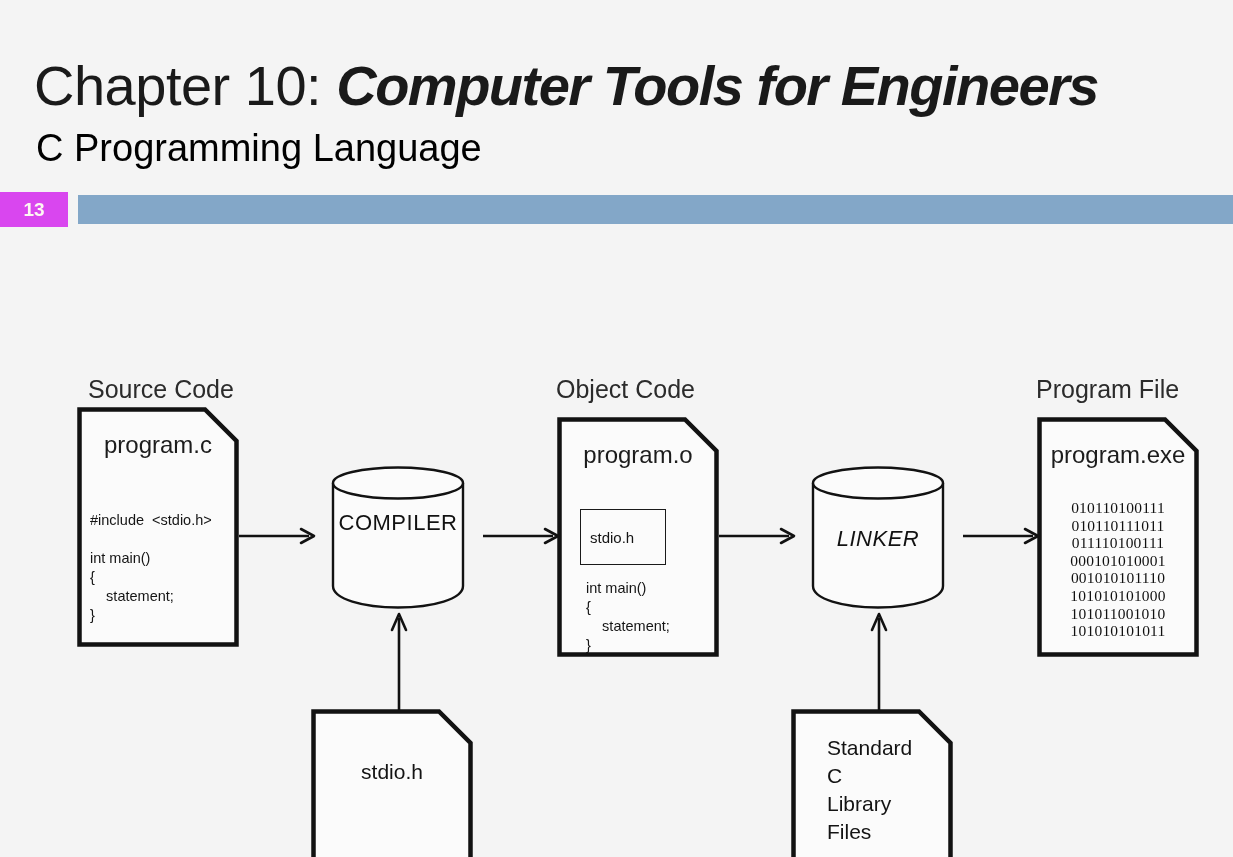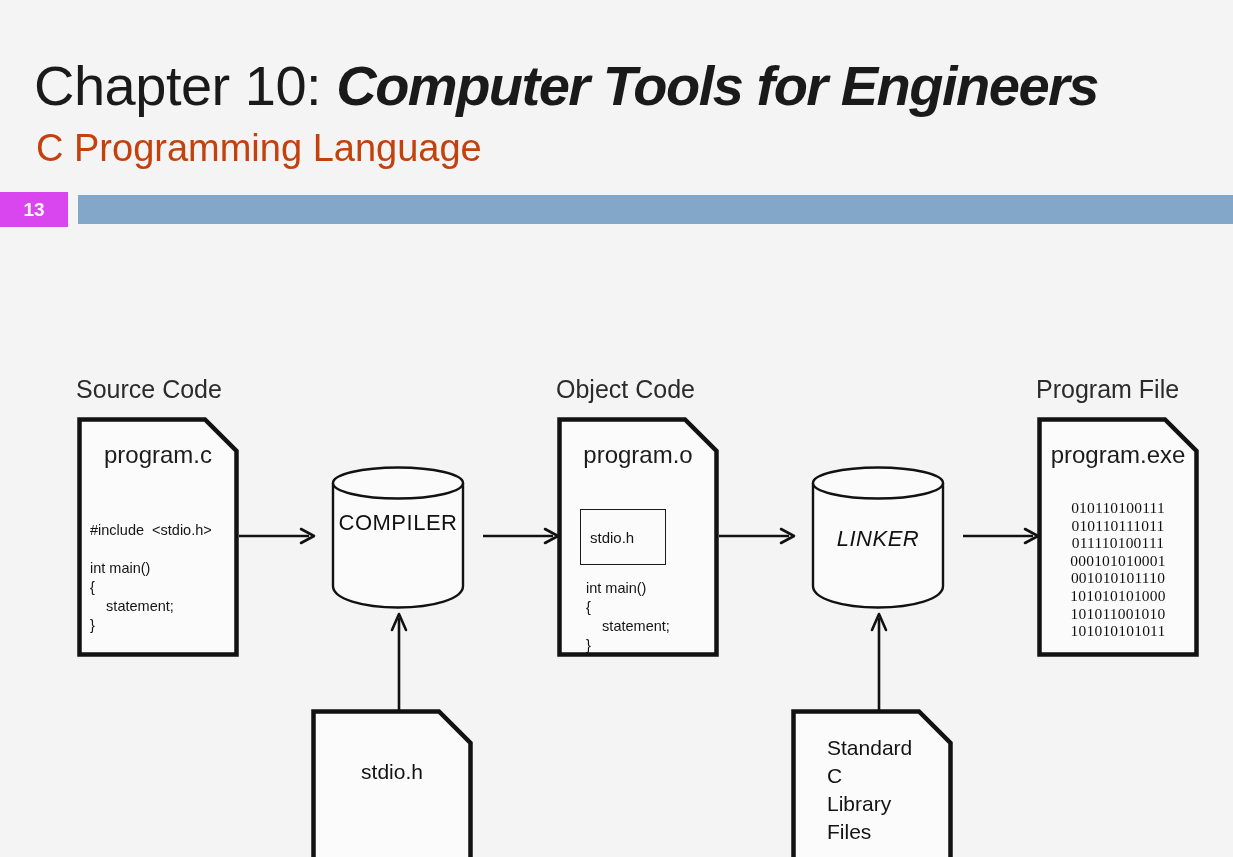--- a/index.html
+++ b/index.html
@@ -37,21 +37,21 @@
     font-style: italic;
     font-weight: bold;
     letter-spacing: -1.5px;
   }
   .title-sub {
     position: absolute;
     left: 36px;
     top: 80px;
     font-size: 38px;
     line-height: 48px;
-    color: #c2410c;
+    color: #000000;
     white-space: nowrap;
     letter-spacing: 0px;
   }
   .banner-number {
     position: absolute;
     left: 0px;
     top: 148px;
     width: 68px;
     height: 35px;
     background: #d946ef;
@@ -143,25 +143,25 @@
 
 <div id="slide">
 
   <div class="title-main">
     <span>Chapter 10: </span><span class="em">Computer Tools for Engineers</span>
   </div>
   <div class="title-sub">C Programming Language</div>
   <div class="banner-number">13</div>
   <div class="banner-bar"></div>
 
-  <div class="stage-label" style="left:76px; top:331px;text-align:right;">Source Code</div>
+  <div class="stage-label" style="left:88px; top:331px;text-align:right;">Source Code</div>
   <div class="stage-label" style="left:556px; top:331px;">Object Code</div>
   <div class="stage-label" style="left:1036px; top:331px;">Program File</div>
 
-  <div class="doc" style="left:77px; top:373px; width:162px; height:172px;">
+  <div class="doc" style="left:77px; top:363px; width:162px; height:172px;">
     <svg width="162" height="240" viewBox="0 0 162 240">
       <path d="M2.5,2.5 L128,2.5 L159.5,34 L159.5,237.5 L2.5,237.5 Z" fill="#fbfbfb" stroke="#121212" stroke-width="4.5" stroke-linejoin="miter"></path>
     </svg>
     <div class="doc-title" style="top:24px;">program.c</div>
     <div class="code" style="left:13px; top:104px;">#include  &lt;stdio.h&gt;
 
 int main()
 {
     statement;
 }</div>

